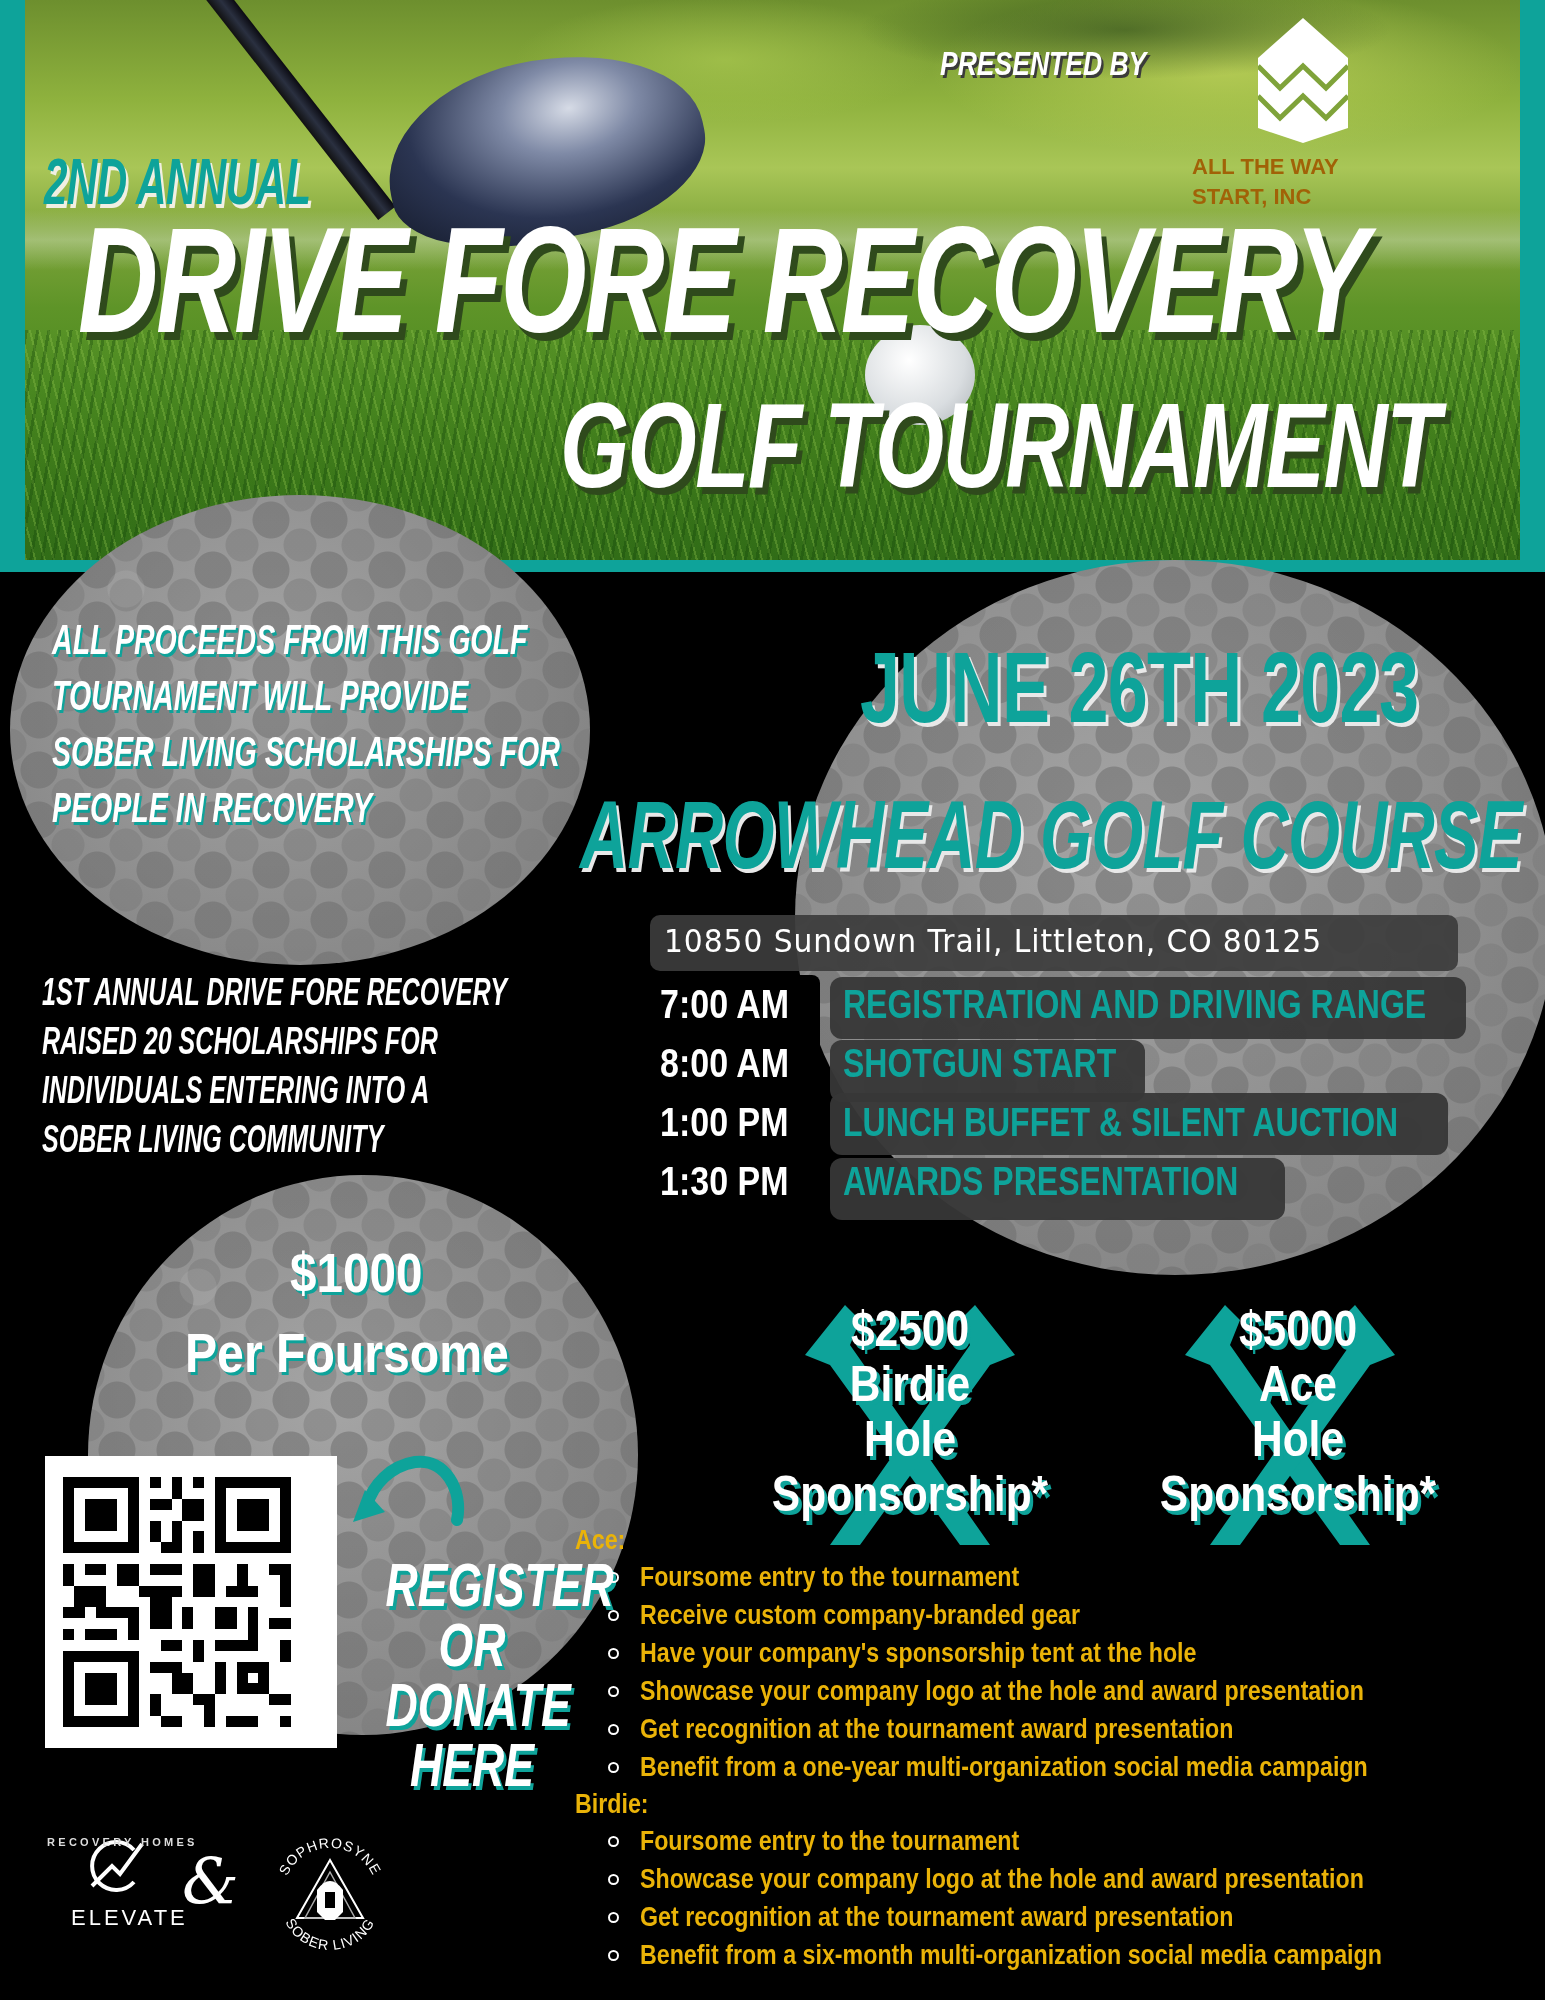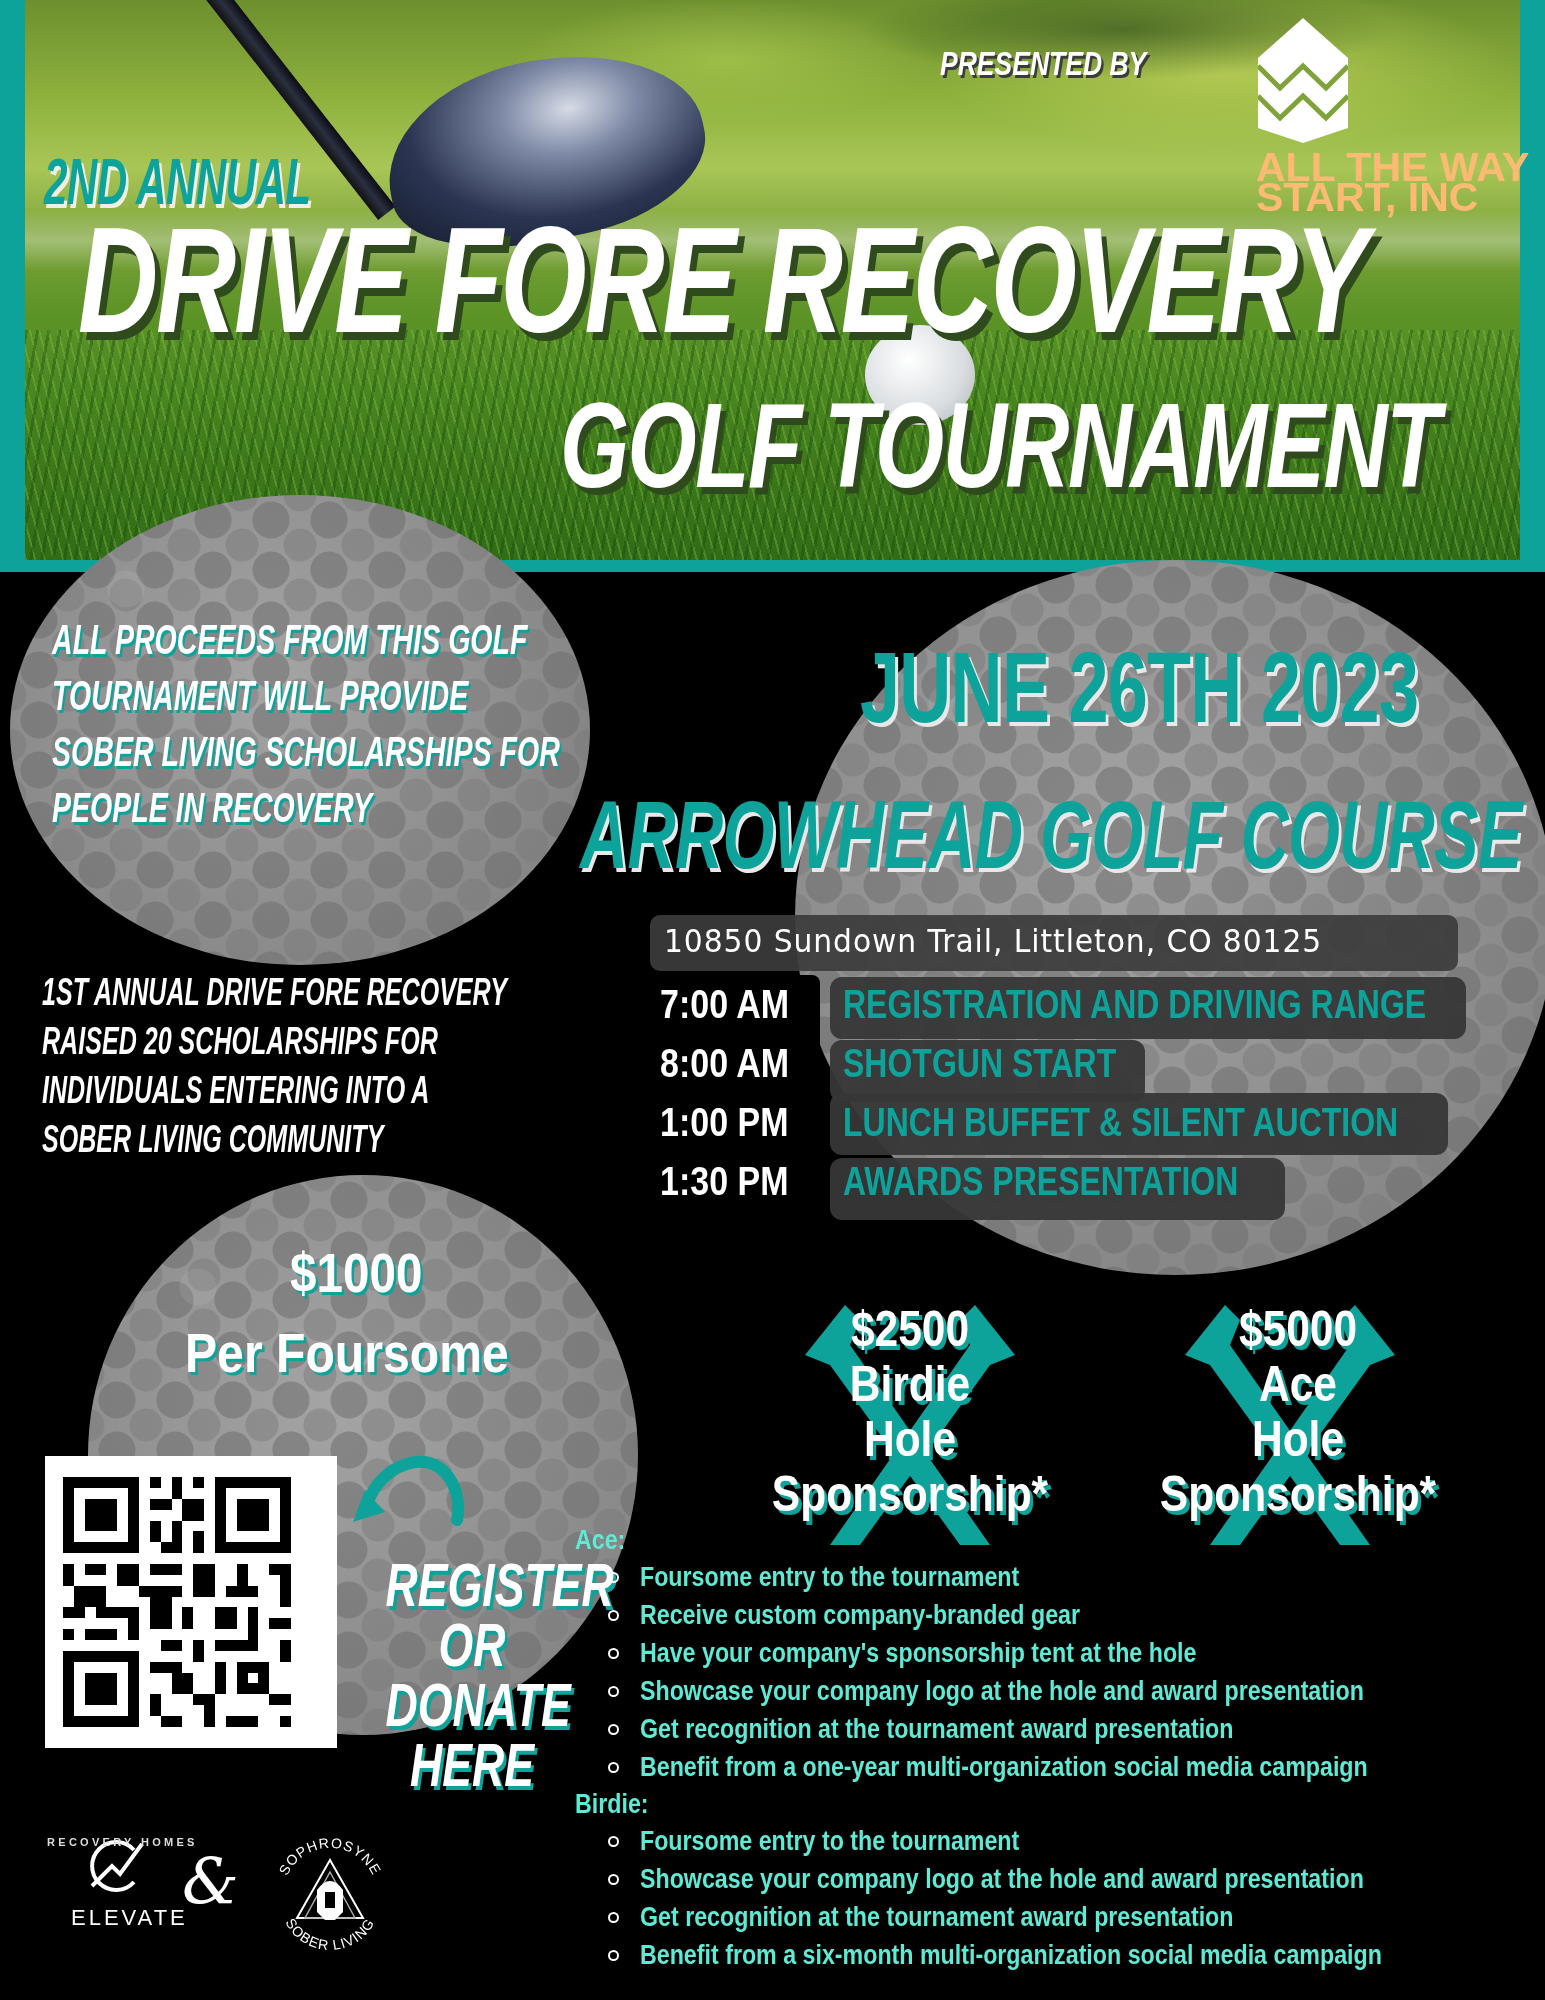--- a/index.html
+++ b/index.html
@@ -45,21 +45,21 @@
     background: radial-gradient(circle at 40% 35%, #ffffff, #d9dde0 60%, #aab0b4);
   }
 
   .presented-by {
     position: absolute; left: 940px; top: 44px; font-size: 34px; font-weight: bold; font-style: italic;
     letter-spacing: 0px; color: #fff; text-shadow: 3px 3px 0 #3b3b3b; transform: scaleX(0.78); transform-origin: left;
     font-family: "Liberation Sans", sans-serif;
   }
   .logo-atw { position: absolute; left: 1258px; top: 18px; width: 90px; height: 125px; }
   .logo-atw-text {
-    position: absolute; left: 1256px; top: 152px; font-size: 41px; font-weight: bold; line-height: 30px; color: #fdba74;
+    position: absolute; left: 1192px; top: 152px; font-size: 22px; font-weight: bold; line-height: 30px; color: #a16207;
   }
 
   .annual {
     position: absolute; left: 44px; top: 145px; font-size: 64px; font-weight: bold; font-style: italic;
     color: #0ea39a; text-shadow: 4px 4px 0 #f1efe2; transform: scaleX(0.66); transform-origin: left;
     letter-spacing: -1px;
   }
   .title-1 {
     position: absolute; left: 78px; top: 205px; font-size: 150px; font-weight: bold; font-style: italic;
     color: #fff; text-shadow: 8px 8px 0 #2f4a1c; transform: scaleX(0.74); transform-origin: left;
@@ -152,21 +152,21 @@
   .tee-x { position: absolute; width: 240px; height: 240px; }
   .sponsor {
     position: absolute; width: 360px; text-align: center; font-size: 50px; font-weight: bold;
     line-height: 55px; color: #fff; text-shadow: 4px 4px 0 #0ea39a;
   }
   .sponsor span { display: block; transform: scaleX(0.85); }
 
   
   .benefits {
     position: absolute; left: 575px; top: 1522px; width: 970px; font-size: 27px; font-weight: bold;
-    color: #5eead4; line-height: 38px;
+    color: #eab308; line-height: 38px;
   }
   .benefits .tier { display: block; transform: scaleX(0.86); transform-origin: left; height: 36px; line-height: 36px; }
   .benefits ul { list-style: none; margin-left: 30px; }
   .benefits li { position: relative; padding-left: 35px; height: 38px; white-space: nowrap; }
   .benefits li .bullet {
     position: absolute; left: 3px; top: 14px; width: 11px; height: 11px; border: 2px solid #fff; border-radius: 50%;
   }
   .benefits li .txt { display: inline-block; transform: scaleX(0.86); transform-origin: left; }
 
   

